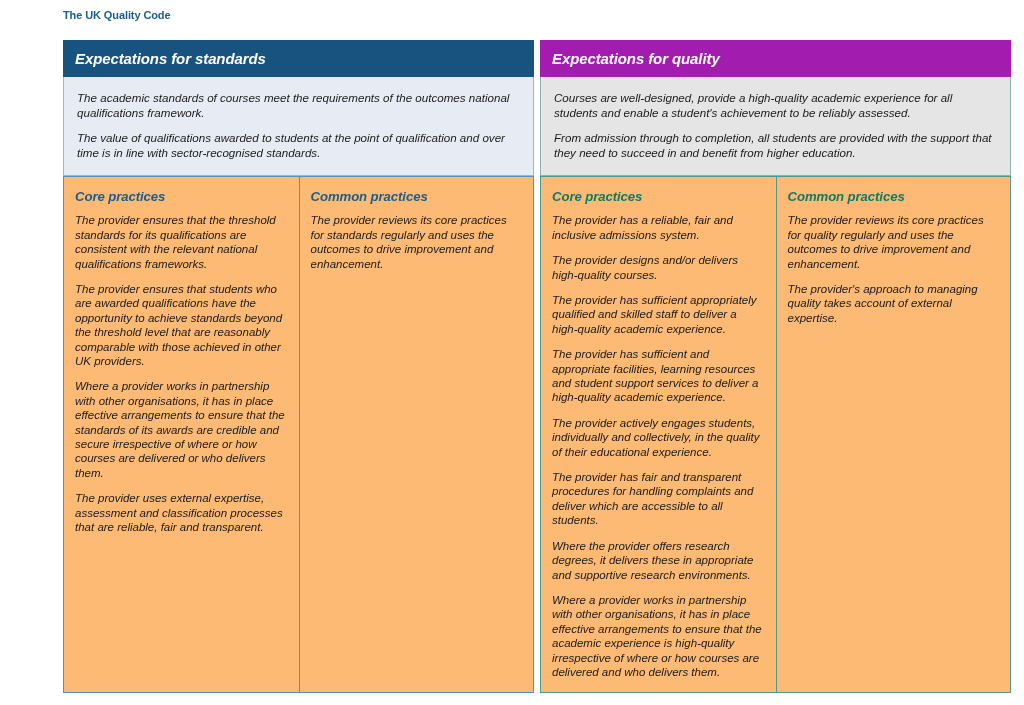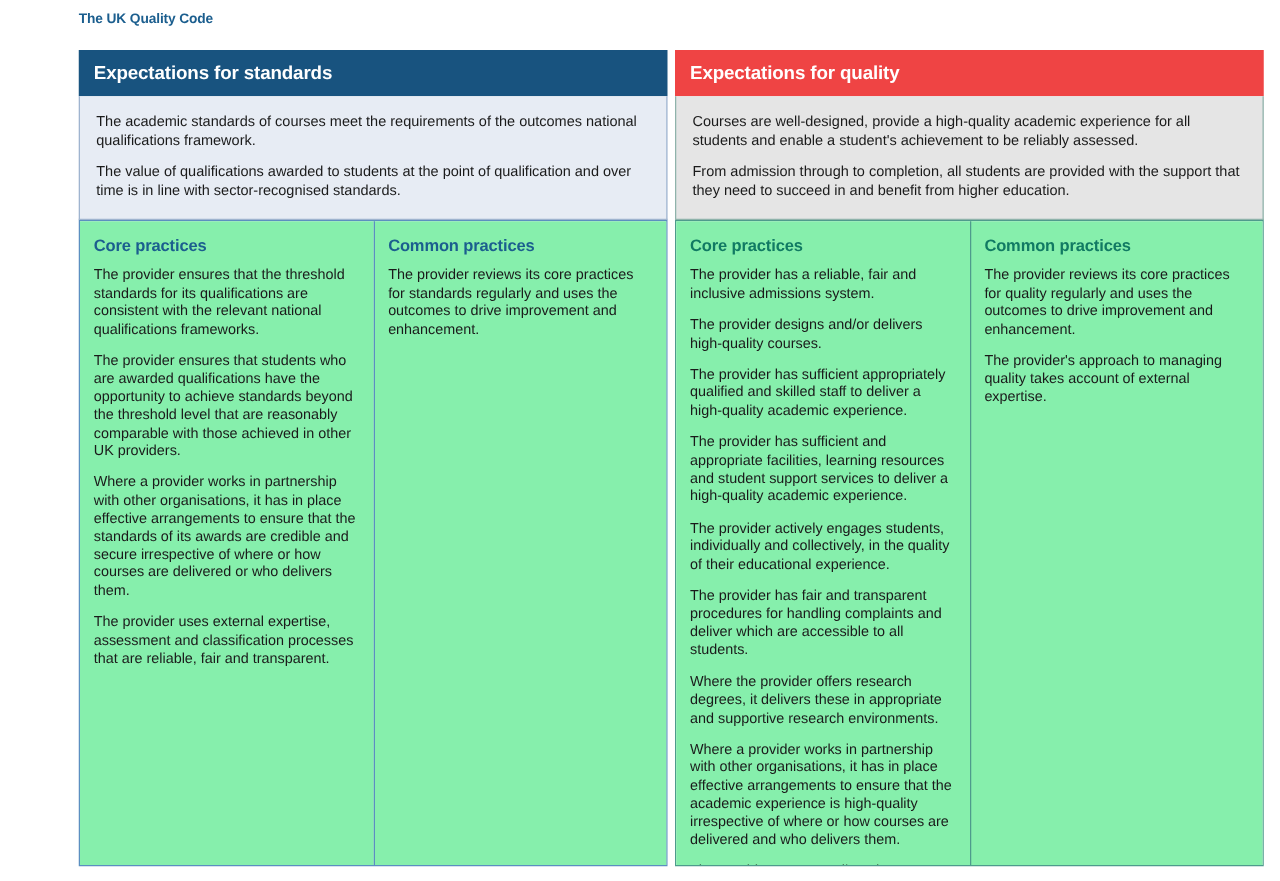--- a/index.html
+++ b/index.html
@@ -27,33 +27,34 @@
     position: absolute;
     left: 63px; top: 40px;
     width: 948px; height: 653px;
     display: flex;
     gap: 6px;
   }
   .half {
     display: flex;
     flex-direction: column;
     width: 471px;
+    font-style: italic;
   }
   .half-header {
     height: 37px;
     display: flex;
     align-items: center;
     padding: 0 12px;
     color: #ffffff;
     font-size: 15px;
     font-weight: bold;
     letter-spacing: -0.1px;
   }
   .half.standards .half-header { background: #18537f; }
-  .half.quality   .half-header { background: #ef4444; }
+  .half.quality   .half-header { background: #a21caf; }
 
   .intro {
     padding: 14px 13px 12px 13px;
     min-height: 86px;
   }
   .half.standards .intro {
     background: #e7ecf4;
     border-left: 1px solid #9fb4cf;
     border-right: 1px solid #9fb4cf;
     border-bottom: 1px solid #9fb4cf;
@@ -84,21 +85,21 @@
   .half.quality .practice-row {
     border: 1px solid #4e9b8c;
     border-top: none;
   }
   .half.standards .practice-row { border-top: 1px solid #5b8fc0; }
   .half.quality   .practice-row { border-top: 1px solid #4e9b8c; }
 
   .practice-col {
     width: 50%;
     padding: 12px 12px 12px 11px;
-    background: #86efac;
+    background: #fdba74;
     overflow: hidden;
   }
   .half.standards .practice-col + .practice-col { border-left: 1px solid #5b8fc0; }
   .half.quality   .practice-col + .practice-col { border-left: 1px solid #4e9b8c; }
 
   .col-heading {
     margin: 0 0 9px 0;
     font-size: 13.2px;
     font-weight: bold;
     letter-spacing: -0.1px;

